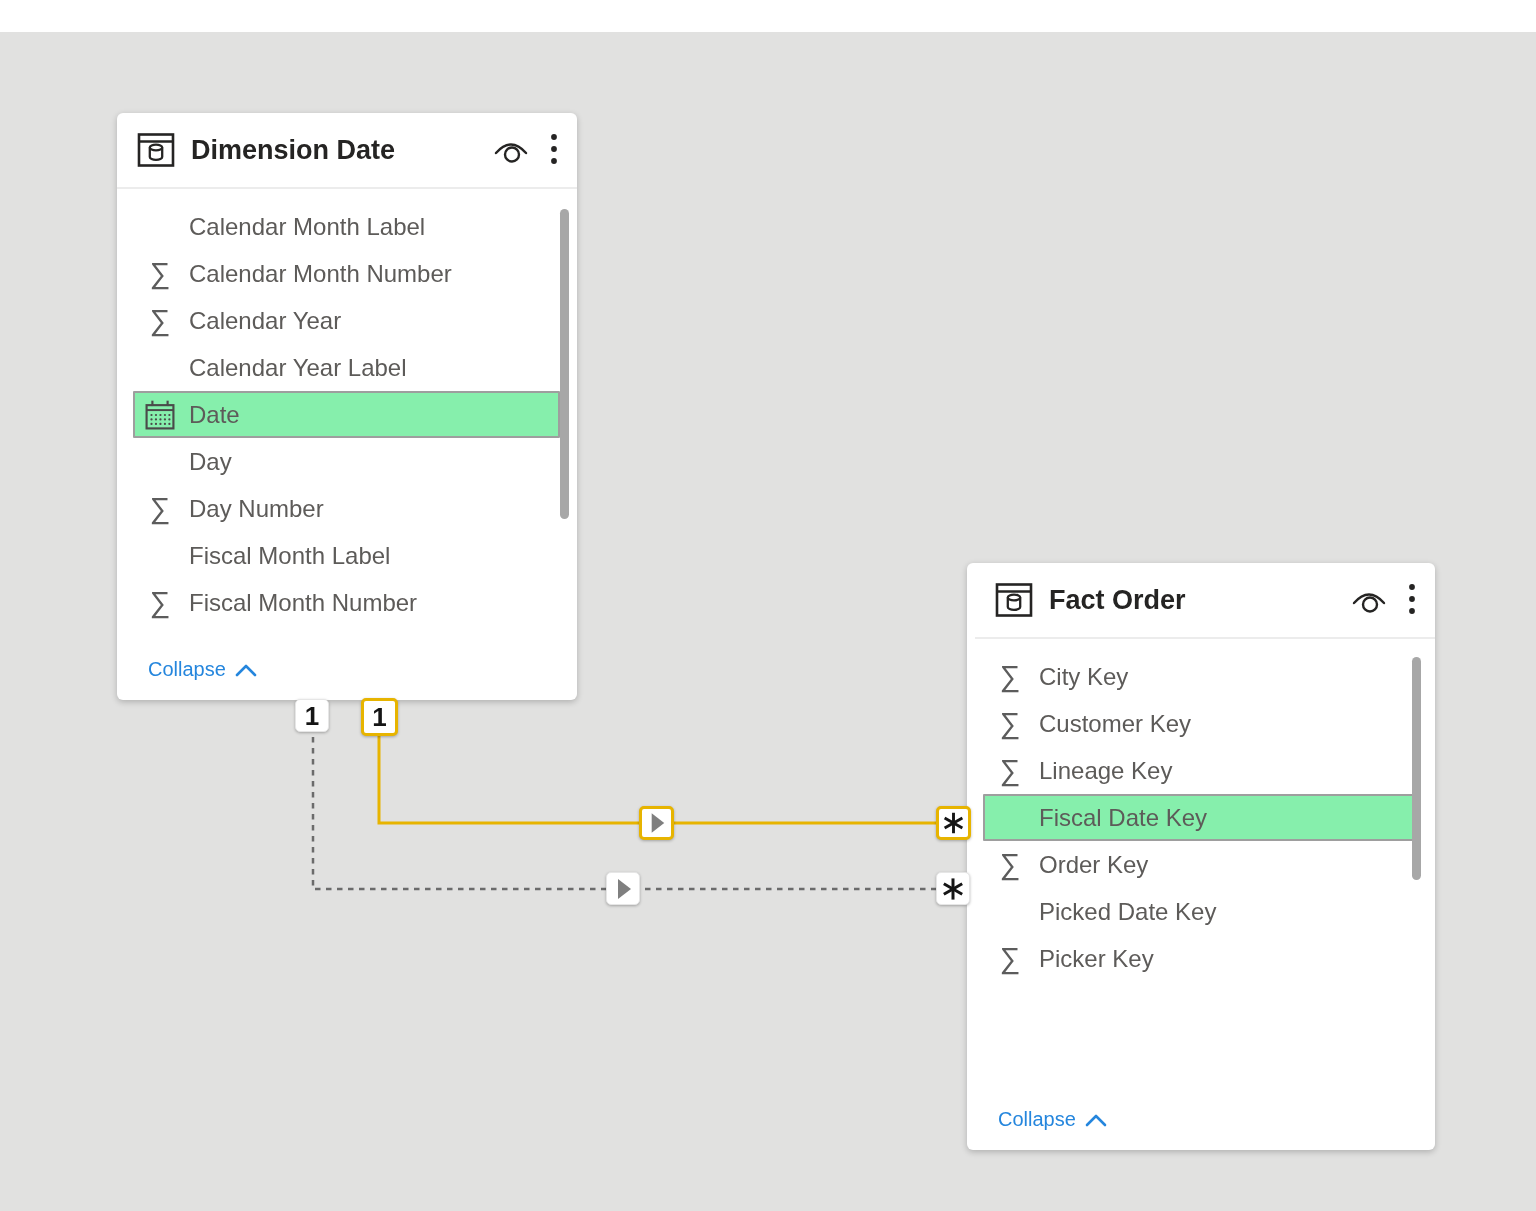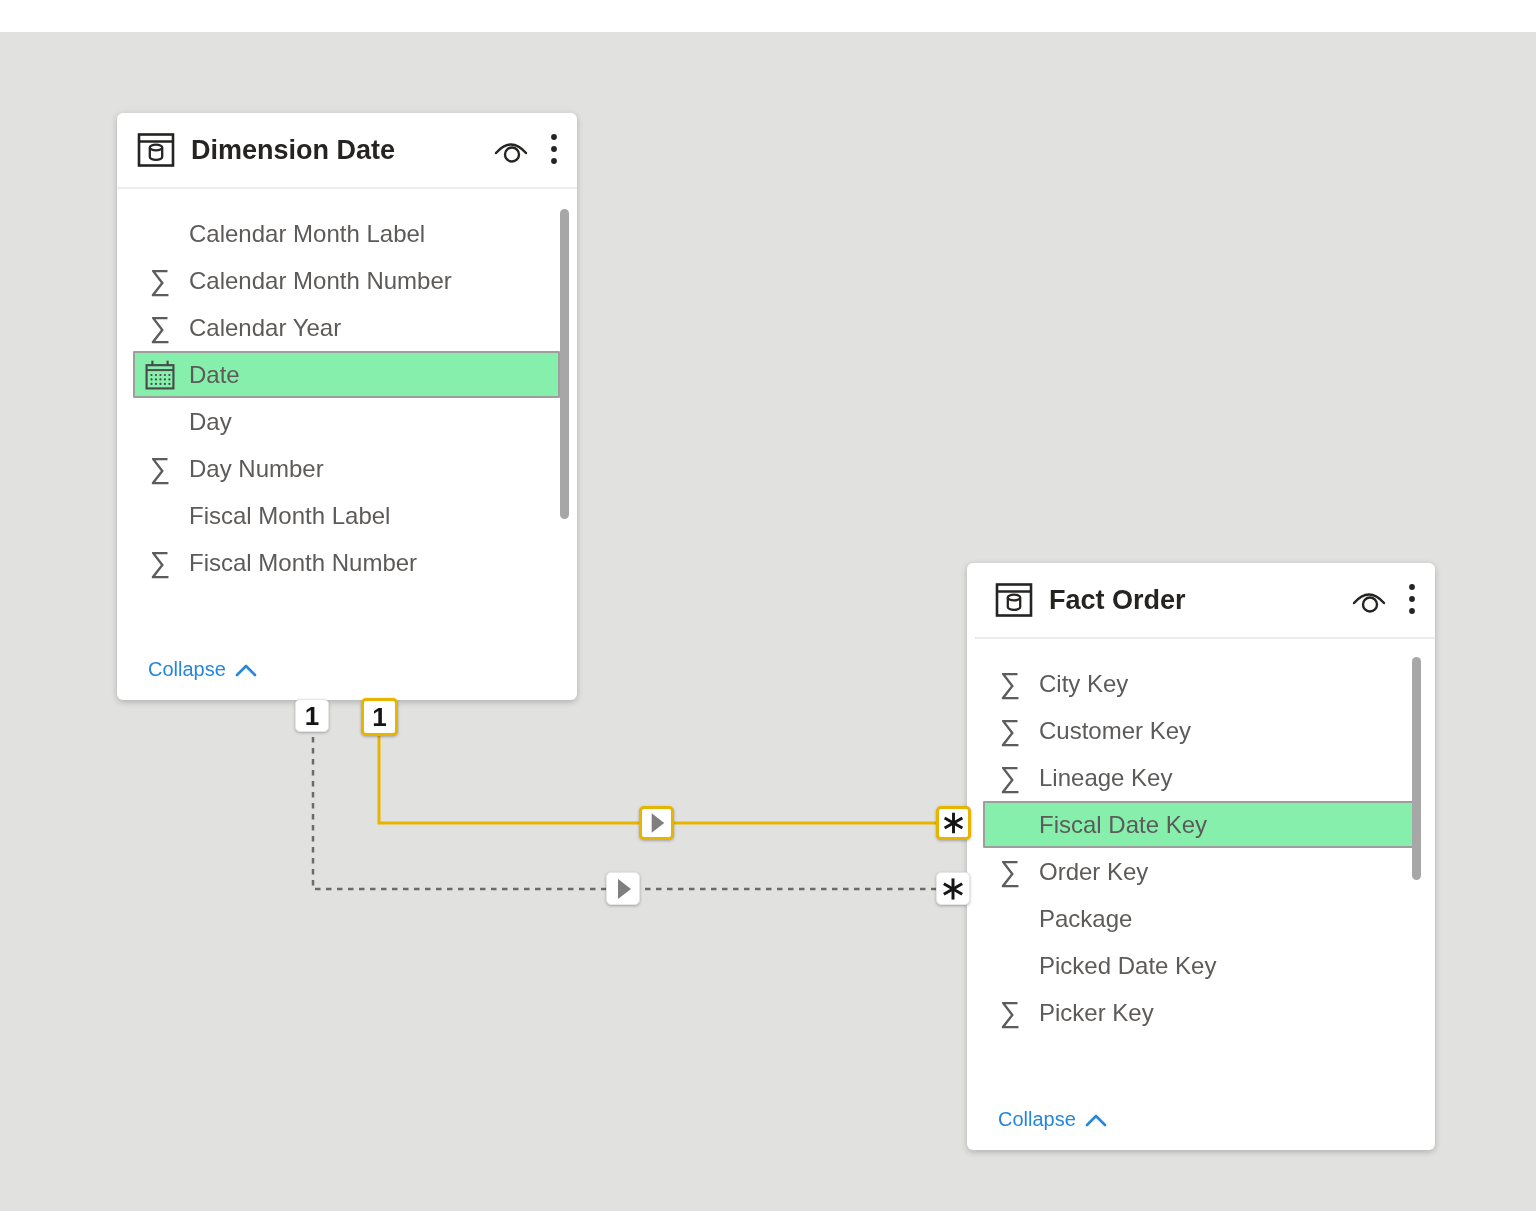--- a/index.html
+++ b/index.html
@@ -22,21 +22,21 @@
 
   .card-header {
     height:74px; display:flex; align-items:center;
     padding:0 18px 0 19px; border-bottom:2px solid #ececec; box-sizing:content-box;
   }
   .table-icon { width:40px; height:40px; flex:0 0 auto; margin-right:15px; }
   .card-title { flex:1; font-size:27px; font-weight:bold; color:#252423; white-space:nowrap; }
   .eye-icon { width:36px; height:30px; margin-right:20px; cursor:pointer; }
   .kebab-icon { width:10px; height:36px; cursor:pointer; }
 
-  .field-list { position:absolute; left:0; right:0; top:97px;text-align:right; }
+  .field-list { position:absolute; left:0; right:0; top:90px;text-align:right; }
   .frow {
     height:47px; margin:0 17px 0 16px; padding-left:8px;
     display:flex; align-items:center; box-sizing:border-box;
     border:2px solid transparent; border-radius:1px;
   }
   .frow.selected { background:#86efac; border-color:#9e9e9e; }
   .ficon {
     width:34px; height:40px; display:flex; align-items:center; justify-content:center;
     color:#5c5c5c; font-size:29px; flex:0 0 auto;
   }
@@ -114,20 +114,24 @@
         <span class="ficon"></span>
         <span class="flabel">Calendar Month Label</span>
       </div>
       <div class="frow">
         <span class="ficon">∑</span>
         <span class="flabel">Calendar Month Number</span>
       </div>
       <div class="frow">
         <span class="ficon">∑</span>
         <span class="flabel">Calendar Year</span>
+      </div>
+      <div class="frow">
+        <span class="ficon"></span>
+        <span class="flabel">Calendar Year Label</span>
       </div>
       <div class="frow selected">
         <span class="ficon">
           <svg viewBox="0 0 38 38" width="38" height="38">
             <rect x="4" y="8" width="30" height="26" fill="none" stroke="#4a4a4a" stroke-width="2.4"></rect>
             <line x1="4" y1="13.5" x2="34" y2="13.5" stroke="#4a4a4a" stroke-width="2.2"></line>
             <line x1="10.5" y1="3" x2="10.5" y2="9" stroke="#4a4a4a" stroke-width="2.4"></line>
             <line x1="27.5" y1="3" x2="27.5" y2="9" stroke="#4a4a4a" stroke-width="2.4"></line>
             <g fill="#4a4a4a">
               <circle cx="9.5" cy="19" r="1.25"></circle>
@@ -222,24 +226,20 @@
       <div class="frow selected">
         <span class="ficon"></span>
         <span class="flabel">Fiscal Date Key</span>
       </div>
       <div class="frow">
         <span class="ficon">∑</span>
         <span class="flabel">Order Key</span>
       </div>
       <div class="frow">
         <span class="ficon"></span>
-        <span class="flabel">Package</span>
-      </div>
-      <div class="frow">
-        <span class="ficon"></span>
         <span class="flabel">Picked Date Key</span>
       </div>
       <div class="frow">
         <span class="ficon">∑</span>
         <span class="flabel">Picker Key</span>
       </div>
     </div>
 
     <div class="collapse-link">
       <span>Collapse</span>

